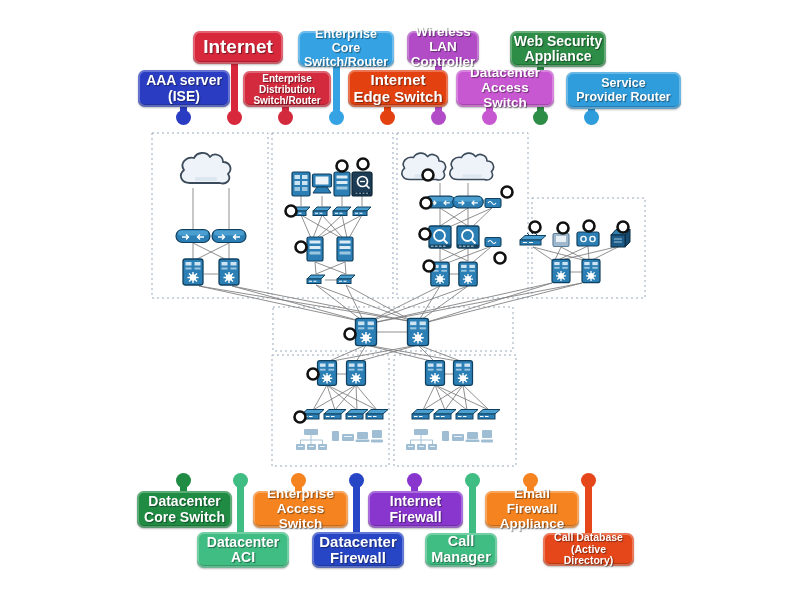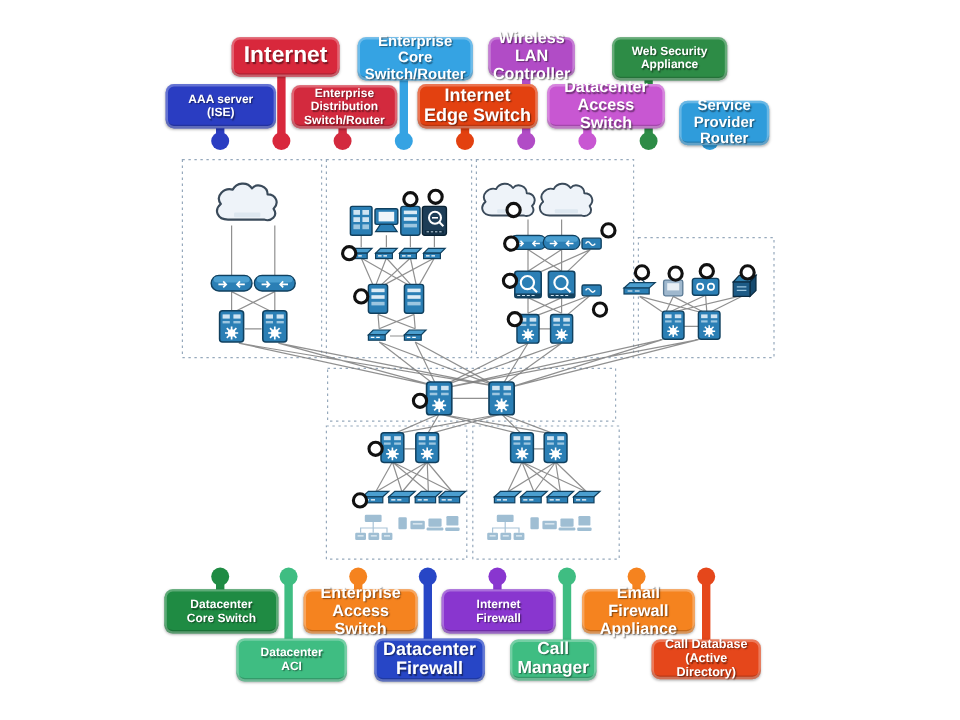--- a/index.html
+++ b/index.html
@@ -6,21 +6,21 @@
   .stage{position:relative;width:800px;height:600px;background:#ffffff;overflow:hidden;
          font-family:"Liberation Sans",sans-serif;}
   svg.diagram{position:absolute;left:0;top:0;z-index:0;}
   .lbl{position:absolute;display:flex;align-items:center;justify-content:center;
        text-align:center;color:#fff;font-weight:bold;white-space:pre-line;line-height:1.1;
        border-radius:7px;background:var(--c,#888);box-sizing:border-box;padding:2px 3px;
        box-shadow:inset 0 0 0 2px rgba(255,255,255,.28), inset 0 -3px 0 rgba(0,0,0,.18), 0 1px 2px rgba(0,0,0,.25);
        text-shadow:1px 1px 1px rgba(0,0,0,.45);z-index:2;cursor:grab;}
   .stem{position:absolute;width:7px;background:var(--c,#888);border-radius:4px;z-index:1;}
   .pdot{position:absolute;width:15px;height:15px;border-radius:50%;background:var(--c,#888);z-index:1;}
-  .fs19{font-size:19px;} .fs15{font-size:15px;} .fs145{font-size:14.5px;} .fs14{font-size:10px;}
+  .fs19{font-size:19px;} .fs15{font-size:15px;} .fs145{font-size:14.5px;} .fs14{font-size:14px;}
   .fs135{font-size:13.5px;} .fs125{font-size:12.5px;text-align:center;} .fs105{font-size:10.5px;} .fs10{font-size:10px;}
   .region{fill:none;stroke:#96a9bc;stroke-width:1;stroke-dasharray:2 3;}
   .wire{fill:none;stroke:#7d7d7d;stroke-width:1;opacity:.85;}
   .tdot{fill:#ffffff;stroke:#111111;stroke-width:2.6;cursor:pointer;}
 </style>
 </head>
 <body>
 
 <div class="stage">
 
@@ -313,21 +313,21 @@
 </div>
 <div style="--c: #c857d2;">
   <div class="stem" style="left:485.5px;top:101px;height:13px"></div>
   <div class="pdot" style="left:481.5px;top:109.5px"></div>
   <div class="lbl fs135" style="left:456px;top:70px;width:98px;height:37px">Datacenter
 Access Switch</div>
 </div>
 <div style="--c: #2f9cdb;">
   <div class="stem" style="left:587.5px;top:101px;height:13px"></div>
   <div class="pdot" style="left:583.5px;top:109.5px"></div>
-  <div class="lbl fs125" style="left:566px;top:84px;width:75px;height:37px">Service
+  <div class="lbl fs125" style="left:566px;top:72px;width:115px;height:37px">Service
 Provider Router</div>
 </div>
 
 <div style="--c: #1f8b43;">
   <div class="stem" style="left:179.5px;top:477px;height:18px"></div>
   <div class="pdot" style="left:175.5px;top:472.5px"></div>
   <div class="lbl fs14" style="left:137px;top:491px;width:95px;height:37px">Datacenter
 Core Switch</div>
 </div>
 <div style="--c: #f5831f;">

